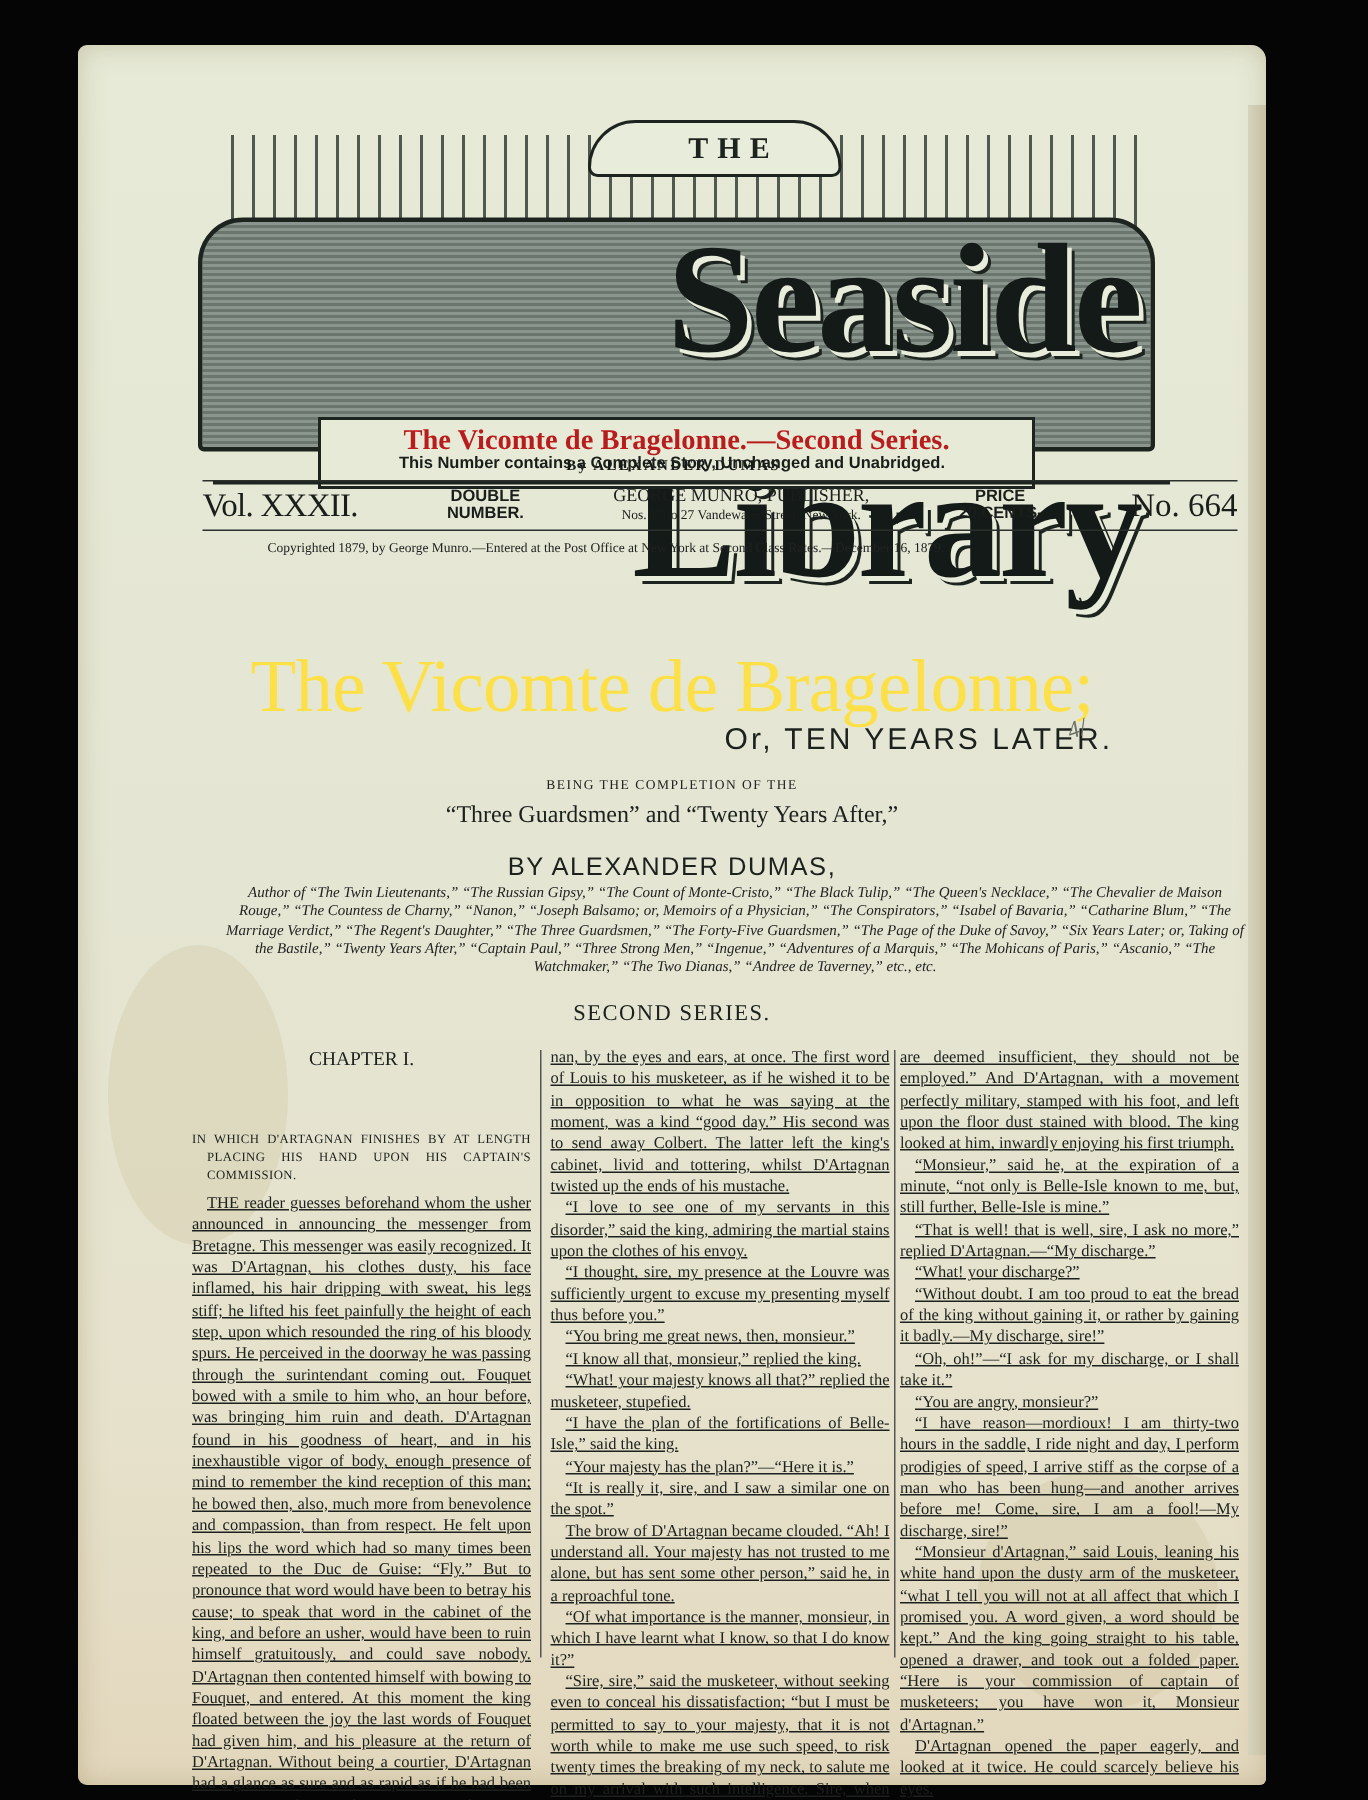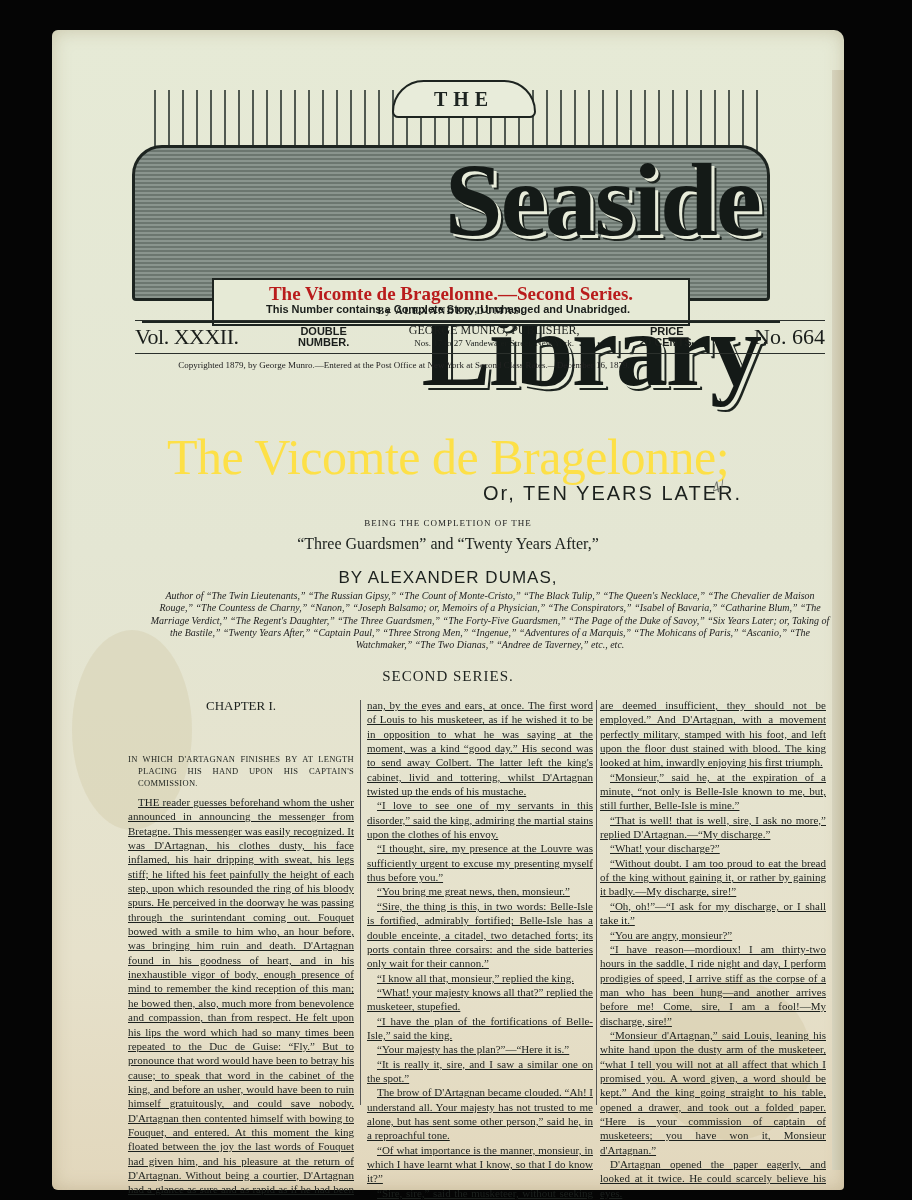--- a/index.html
+++ b/index.html
@@ -8,21 +8,21 @@
     background:linear-gradient(180deg,#e6ead6 0%,#e4e6d3 45%,#e6e1cb 80%,#e2d7bc 100%);
     border-radius:6px 10px 4px 6px;box-shadow:inset 0 0 18px rgba(150,130,90,0.35);}
   .page-edge-r{position:absolute;right:0;top:40px;width:12px;height:1100px;background:linear-gradient(90deg,#d6d3bd,#c6bfa3);}
   .masthead{position:absolute;left:80px;top:20px;width:638px;height:270px;}
   .rail{position:absolute;left:10px;right:10px;top:40px;height:130px;
     background:repeating-linear-gradient(90deg,transparent 0 12px,#2b3530 12px 14px);opacity:.8;}
   .banner{position:absolute;left:0;right:0;top:95px;height:150px;
     background:repeating-linear-gradient(0deg,#8a958e 0 2px,#6b766f 2px 4px);
     border:3px solid #1d2420;border-radius:30px 30px 4px 4px;}
   .title-the{position:absolute;left:260px;top:30px;width:140px;height:34px;border:2px solid #1d2420;border-radius:40px 40px 8px 8px;
-    background:#e8ecda;text-align:center;font:bold 20px "Liberation Serif",serif;letter-spacing:6px;line-height:34px;color:#1d2420;}
+    background:#e8ecda;text-align:center;font:bold 20px "Liberation Serif",serif;letter-spacing:6px;line-height:34px;color:#1d2420;padding-left:25px;}
   .title-main{position:absolute;left:10px;right:10px;top:75px;height:150px;text-align:right;
     font:bold 104px "Liberation Serif",serif;color:#141a17;letter-spacing:-2px;line-height:150px;
     text-shadow:3px 3px 0 #e8ecda,5px 5px 0 #1d2420;}
   .subtitle-box{position:absolute;left:80px;right:80px;top:228px;height:44px;background:#e6ead6;border:2px solid #1d2420;text-align:center;}
   .subtitle{font:bold 19px "Liberation Serif",serif;color:#b91c1c;margin-top:3px;display:block;}
   .byline{font:bold 10px "Liberation Serif",serif;letter-spacing:1.5px;color:#141a17;display:block;}
   .rod{position:absolute;left:10px;right:-10px;top:270px;height:3px;background:#1d2420;}
   .tagline{position:absolute;left:52px;top:303px;width:792px;text-align:center;font:bold 11px "Liberation Sans",sans-serif;color:#1a1e1b;}
   .hr{position:absolute;height:1px;background:#2b302c;}
   .infobar{position:absolute;left:135px;top:323px;width:690px;height:28px;display:flex;align-items:center;justify-content:space-between;color:#1a1e1b;}
@@ -109,21 +109,20 @@
   <div class="chapter-sub">In which D'Artagnan finishes by at length placing his hand upon his captain's commission.</div>
   <p>THE reader guesses beforehand whom the usher announced in announcing the messenger from Bretagne. This messenger was easily recognized. It was D'Artagnan, his clothes dusty, his face inflamed, his hair dripping with sweat, his legs stiff; he lifted his feet painfully the height of each step, upon which resounded the ring of his bloody spurs. He perceived in the doorway he was passing through the surintendant coming out. Fouquet bowed with a smile to him who, an hour before, was bringing him ruin and death. D'Artagnan found in his goodness of heart, and in his inexhaustible vigor of body, enough presence of mind to remember the kind reception of this man; he bowed then, also, much more from benevolence and compassion, than from respect. He felt upon his lips the word which had so many times been repeated to the Duc de Guise: “Fly.” But to pronounce that word would have been to betray his cause; to speak that word in the cabinet of the king, and before an usher, would have been to ruin himself gratuitously, and could save nobody. D'Artagnan then contented himself with bowing to Fouquet, and entered. At this moment the king floated between the joy the last words of Fouquet had given him, and his pleasure at the return of D'Artagnan. Without being a courtier, D'Artagnan had a glance as sure and as rapid as if he had been one. He read, on his entrance, devouring humiliation on the countenance of Colbert. He even heard the king say these words to him:—</p>
 
 </div>
 <div class="col-rule" style="left:360px;"></div>
 <div class="col col2">
   <p style="text-indent:0">nan, by the eyes and ears, at once. The first word of Louis to his musketeer, as if he wished it to be in opposition to what he was saying at the moment, was a kind “good day.” His second was to send away Colbert. The latter left the king's cabinet, livid and tottering, whilst D'Artagnan twisted up the ends of his mustache.</p>
   <p>“I love to see one of my servants in this disorder,” said the king, admiring the martial stains upon the clothes of his envoy.</p>
   <p>“I thought, sire, my presence at the Louvre was sufficiently urgent to excuse my presenting myself thus before you.”</p>
   <p>“You bring me great news, then, monsieur.”</p>
-  <p>“Sire, the thing is this, in two words: Belle-Isle is fortified, admirably fortified; Belle-Isle has a double enceinte, a citadel, two detached forts; its ports contain three corsairs: and the side batteries only wait for their cannon.”</p>
   <p>“I know all that, monsieur,” replied the king.</p>
   <p>“What! your majesty knows all that?” replied the musketeer, stupefied.</p>
   <p>“I have the plan of the fortifications of Belle-Isle,” said the king.</p>
   <p>“Your majesty has the plan?”—“Here it is.”</p>
   <p>“It is really it, sire, and I saw a similar one on the spot.”</p>
   <p>The brow of D'Artagnan became clouded. “Ah! I understand all. Your majesty has not trusted to me alone, but has sent some other person,” said he, in a reproachful tone.</p>
   <p>“Of what importance is the manner, monsieur, in which I have learnt what I know, so that I do know it?”</p>
   <p>“Sire, sire,” said the musketeer, without seeking even to conceal his dissatisfaction; “but I must be permitted to say to your majesty, that it is not worth while to make me use such speed, to risk twenty times the breaking of my neck, to salute me on my arrival with such intelligence. Sire, when people are not trusted, or</p>
 </div>
 <div class="col-rule" style="left:596px;"></div>

